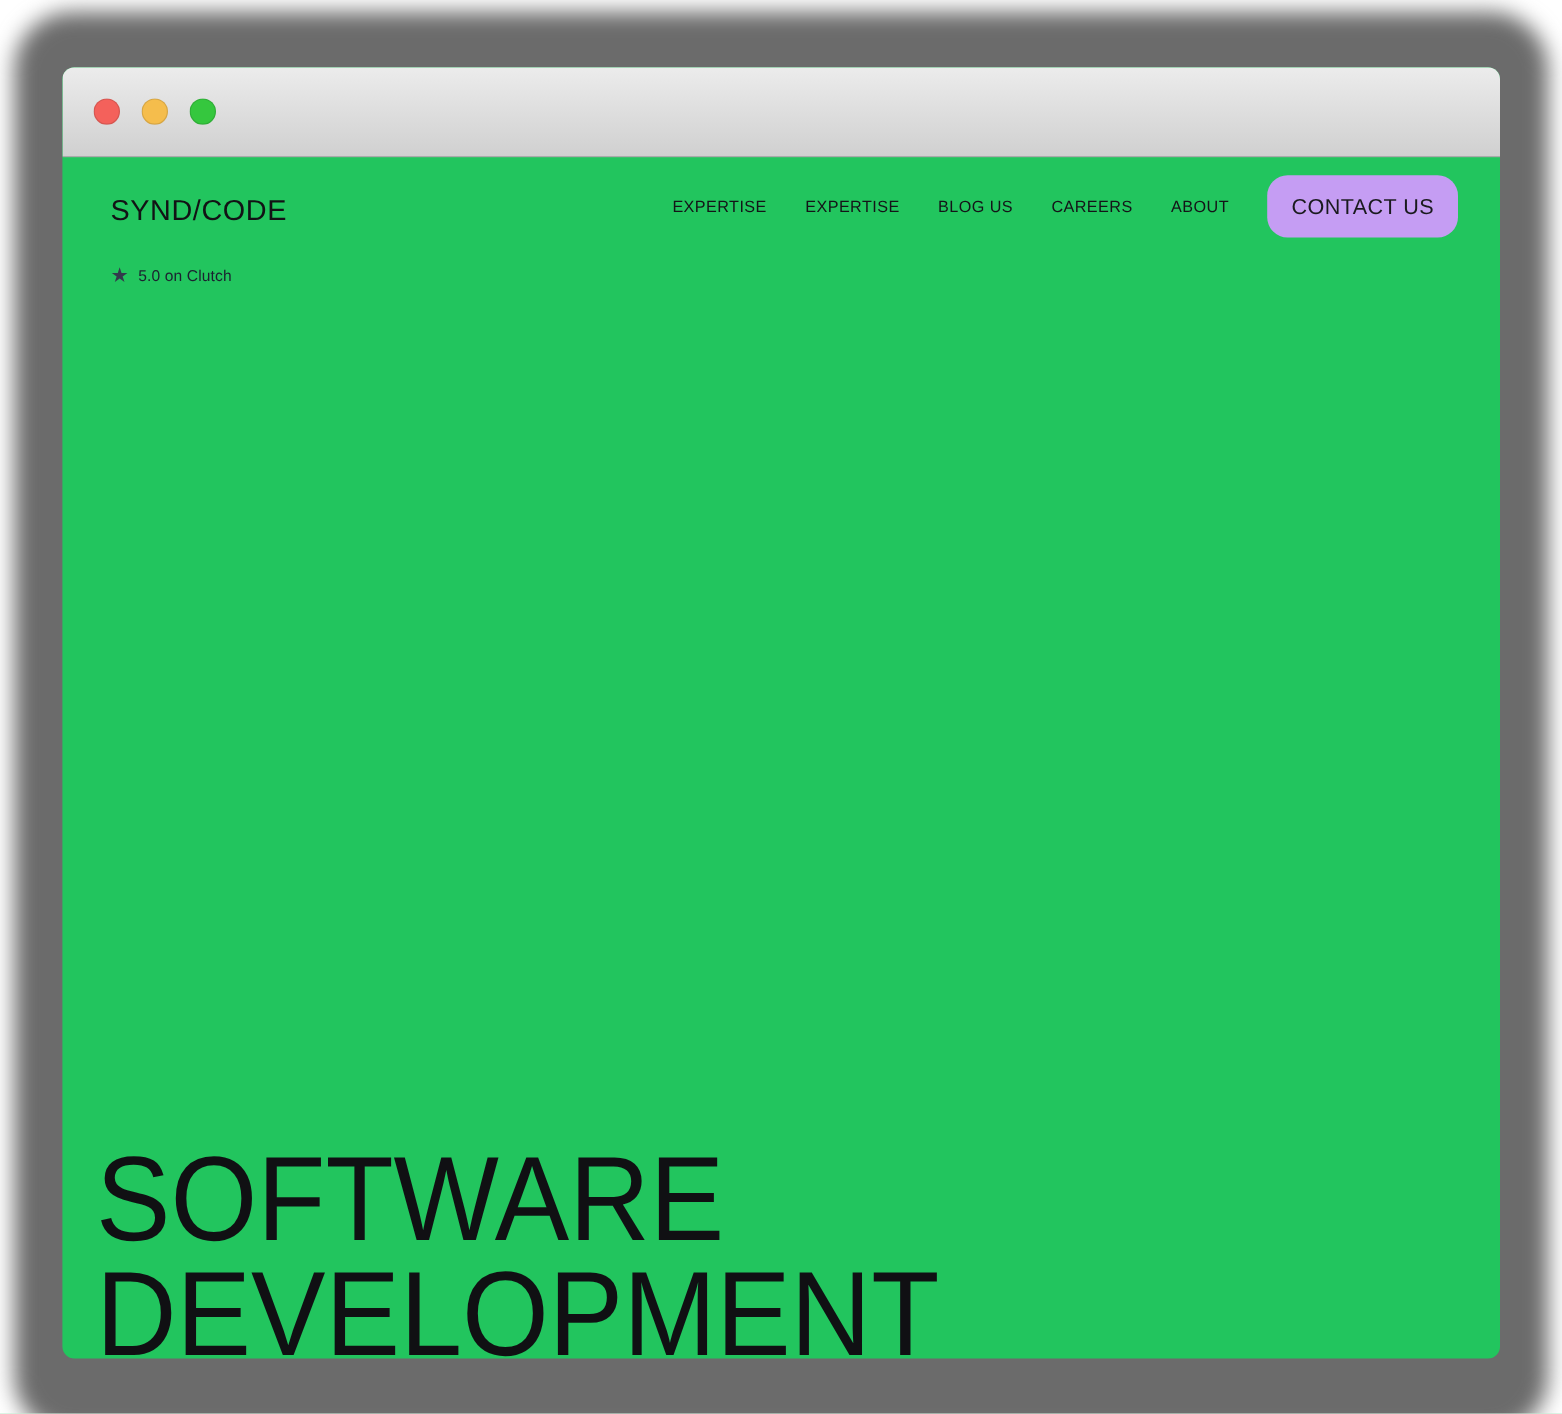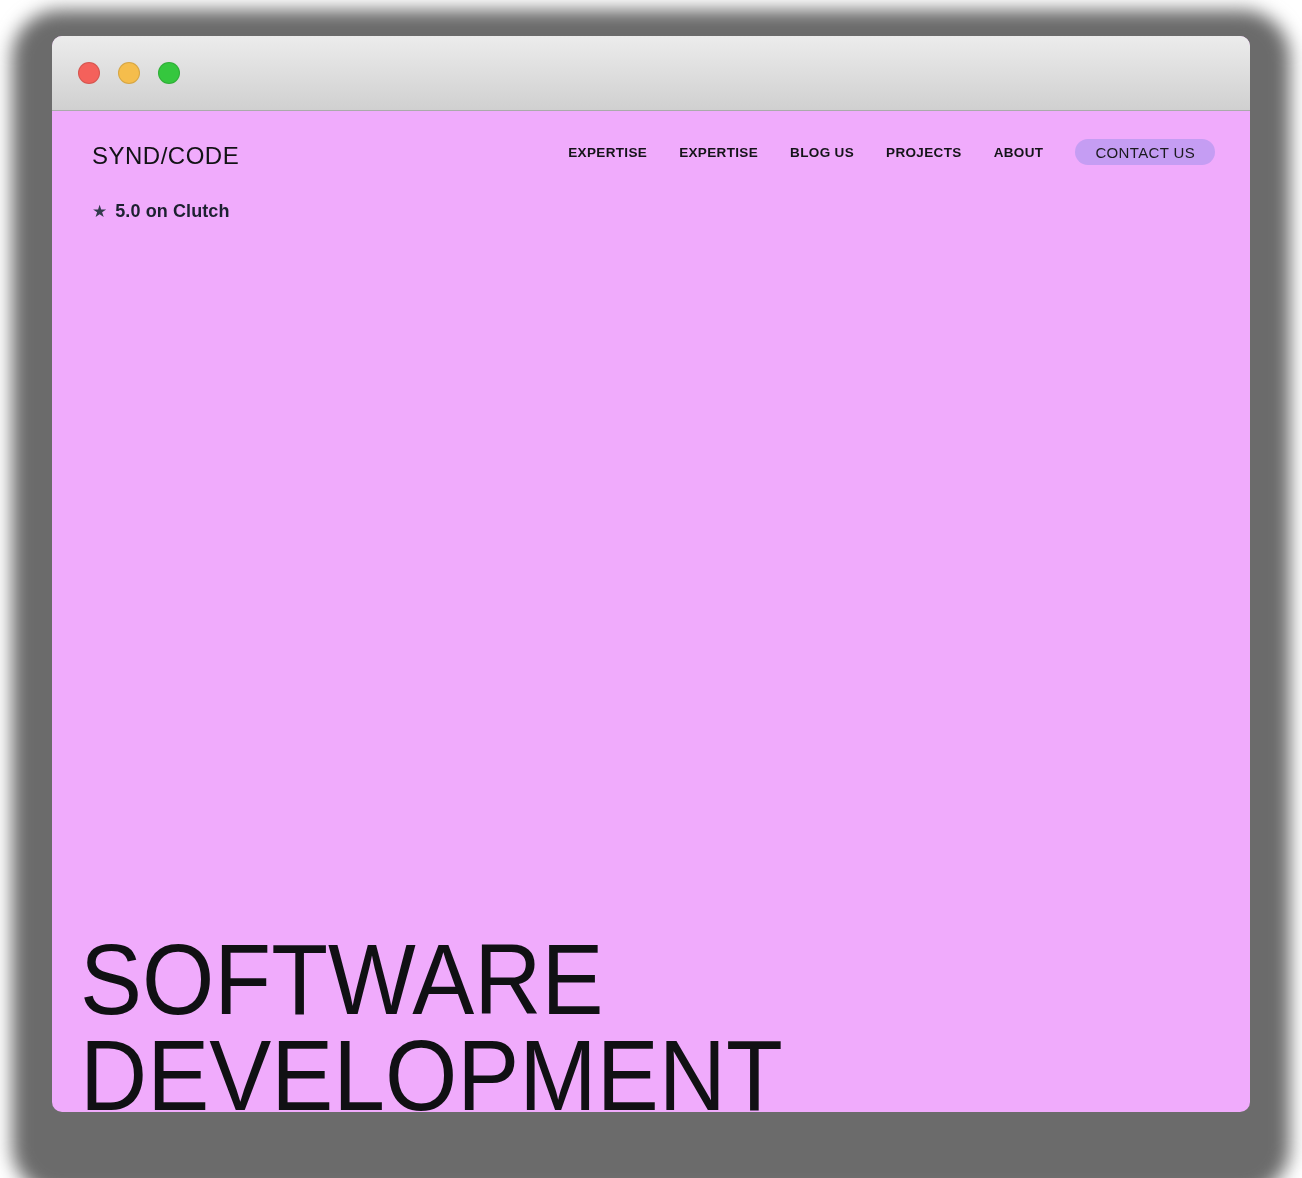--- a/index.html
+++ b/index.html
@@ -24,22 +24,22 @@
   }
   
   .window-shadow{
     position:absolute;left:12px;top:10px;width:1278px;height:1185px;
     background:var(--shadow-gray);
     border-radius:48px;
     filter:blur(9px);
   }
   
   .browser-window{
-    position:absolute;left:52px;top:36px;width:1198px;height:1076px;
-    background:#f0abfc;border-radius:10px;overflow:hidden;
+    position:absolute;left:52px;top:56px;width:1198px;height:1076px;
+    background:#22c55e;border-radius:10px;overflow:hidden;
   }
   .titlebar{
     height:75px;
     background:linear-gradient(to bottom,var(--titlebar-top),var(--titlebar-bottom));
     border-bottom:1px solid #aaaaaa;
     display:flex;align-items:center;
     padding-left:26px;gap:18px;
   }
   .traffic-dot{
     width:22px;height:22px;border-radius:50%;
@@ -63,33 +63,33 @@
   }
   .clutch-rating{
     margin-top:30px;
     display:flex;align-items:center;gap:8px;
     cursor:pointer;
   }
   .star-icon{
     color:var(--star-navy);font-size:17px;line-height:1;
   }
   .rating-label{
-    font-size:18px;color:#1c2130;font-weight:700;letter-spacing:0.1px;
+    font-size:13px;color:#1c2130;font-weight:400;letter-spacing:0.1px;
   }
   .nav-row{
     display:flex;align-items:center;gap:32px;height:34px;
   }
   .nav-link{
     font-size:13.5px;letter-spacing:0.35px;color:#141418;
-    text-decoration:none;cursor:pointer;white-space:nowrap;font-weight:bold;
+    text-decoration:none;cursor:pointer;white-space:nowrap;
   }
   .contact-button{
-    height:26px;padding:12px 20px;border:none;border-radius:17px;
+    height:52px;padding:12px 20px;border:none;border-radius:17px;
     background:var(--accent-purple);
-    color:#1a1a1e;font-size:15px;letter-spacing:0.35px;
+    color:#1a1a1e;font-size:18px;letter-spacing:0.35px;
     font-family:"Liberation Sans",sans-serif;
     display:flex;align-items:center;cursor:pointer;
   }
   .hero-heading{
     position:absolute;left:28px;top:820px;
     font-size:100px;line-height:96px;font-weight:400;
     letter-spacing:0;color:#101013;white-space:nowrap;
     transform:scaleX(0.93);transform-origin:0 0;
   }
   .hero-line{display:block;}
@@ -117,21 +117,21 @@
         <div class="clutch-rating">
           <span class="star-icon">★</span>
           <span class="rating-label">5.0 on Clutch</span>
         </div>
       </div>
 
       <nav class="nav-row">
         <a class="nav-link">EXPERTISE</a>
         <a class="nav-link">EXPERTISE</a>
         <a class="nav-link">BLOG US</a>
-        <a class="nav-link">PROJECTS</a>
+        <a class="nav-link">CAREERS</a>
         <a class="nav-link">ABOUT</a>
         <button class="contact-button">CONTACT US</button>
       </nav>
 
     </div>
 
     <h1 class="hero-heading">
       <span class="hero-line">SOFTWARE</span>
       <span class="hero-line">DEVELOPMENT</span>
 

